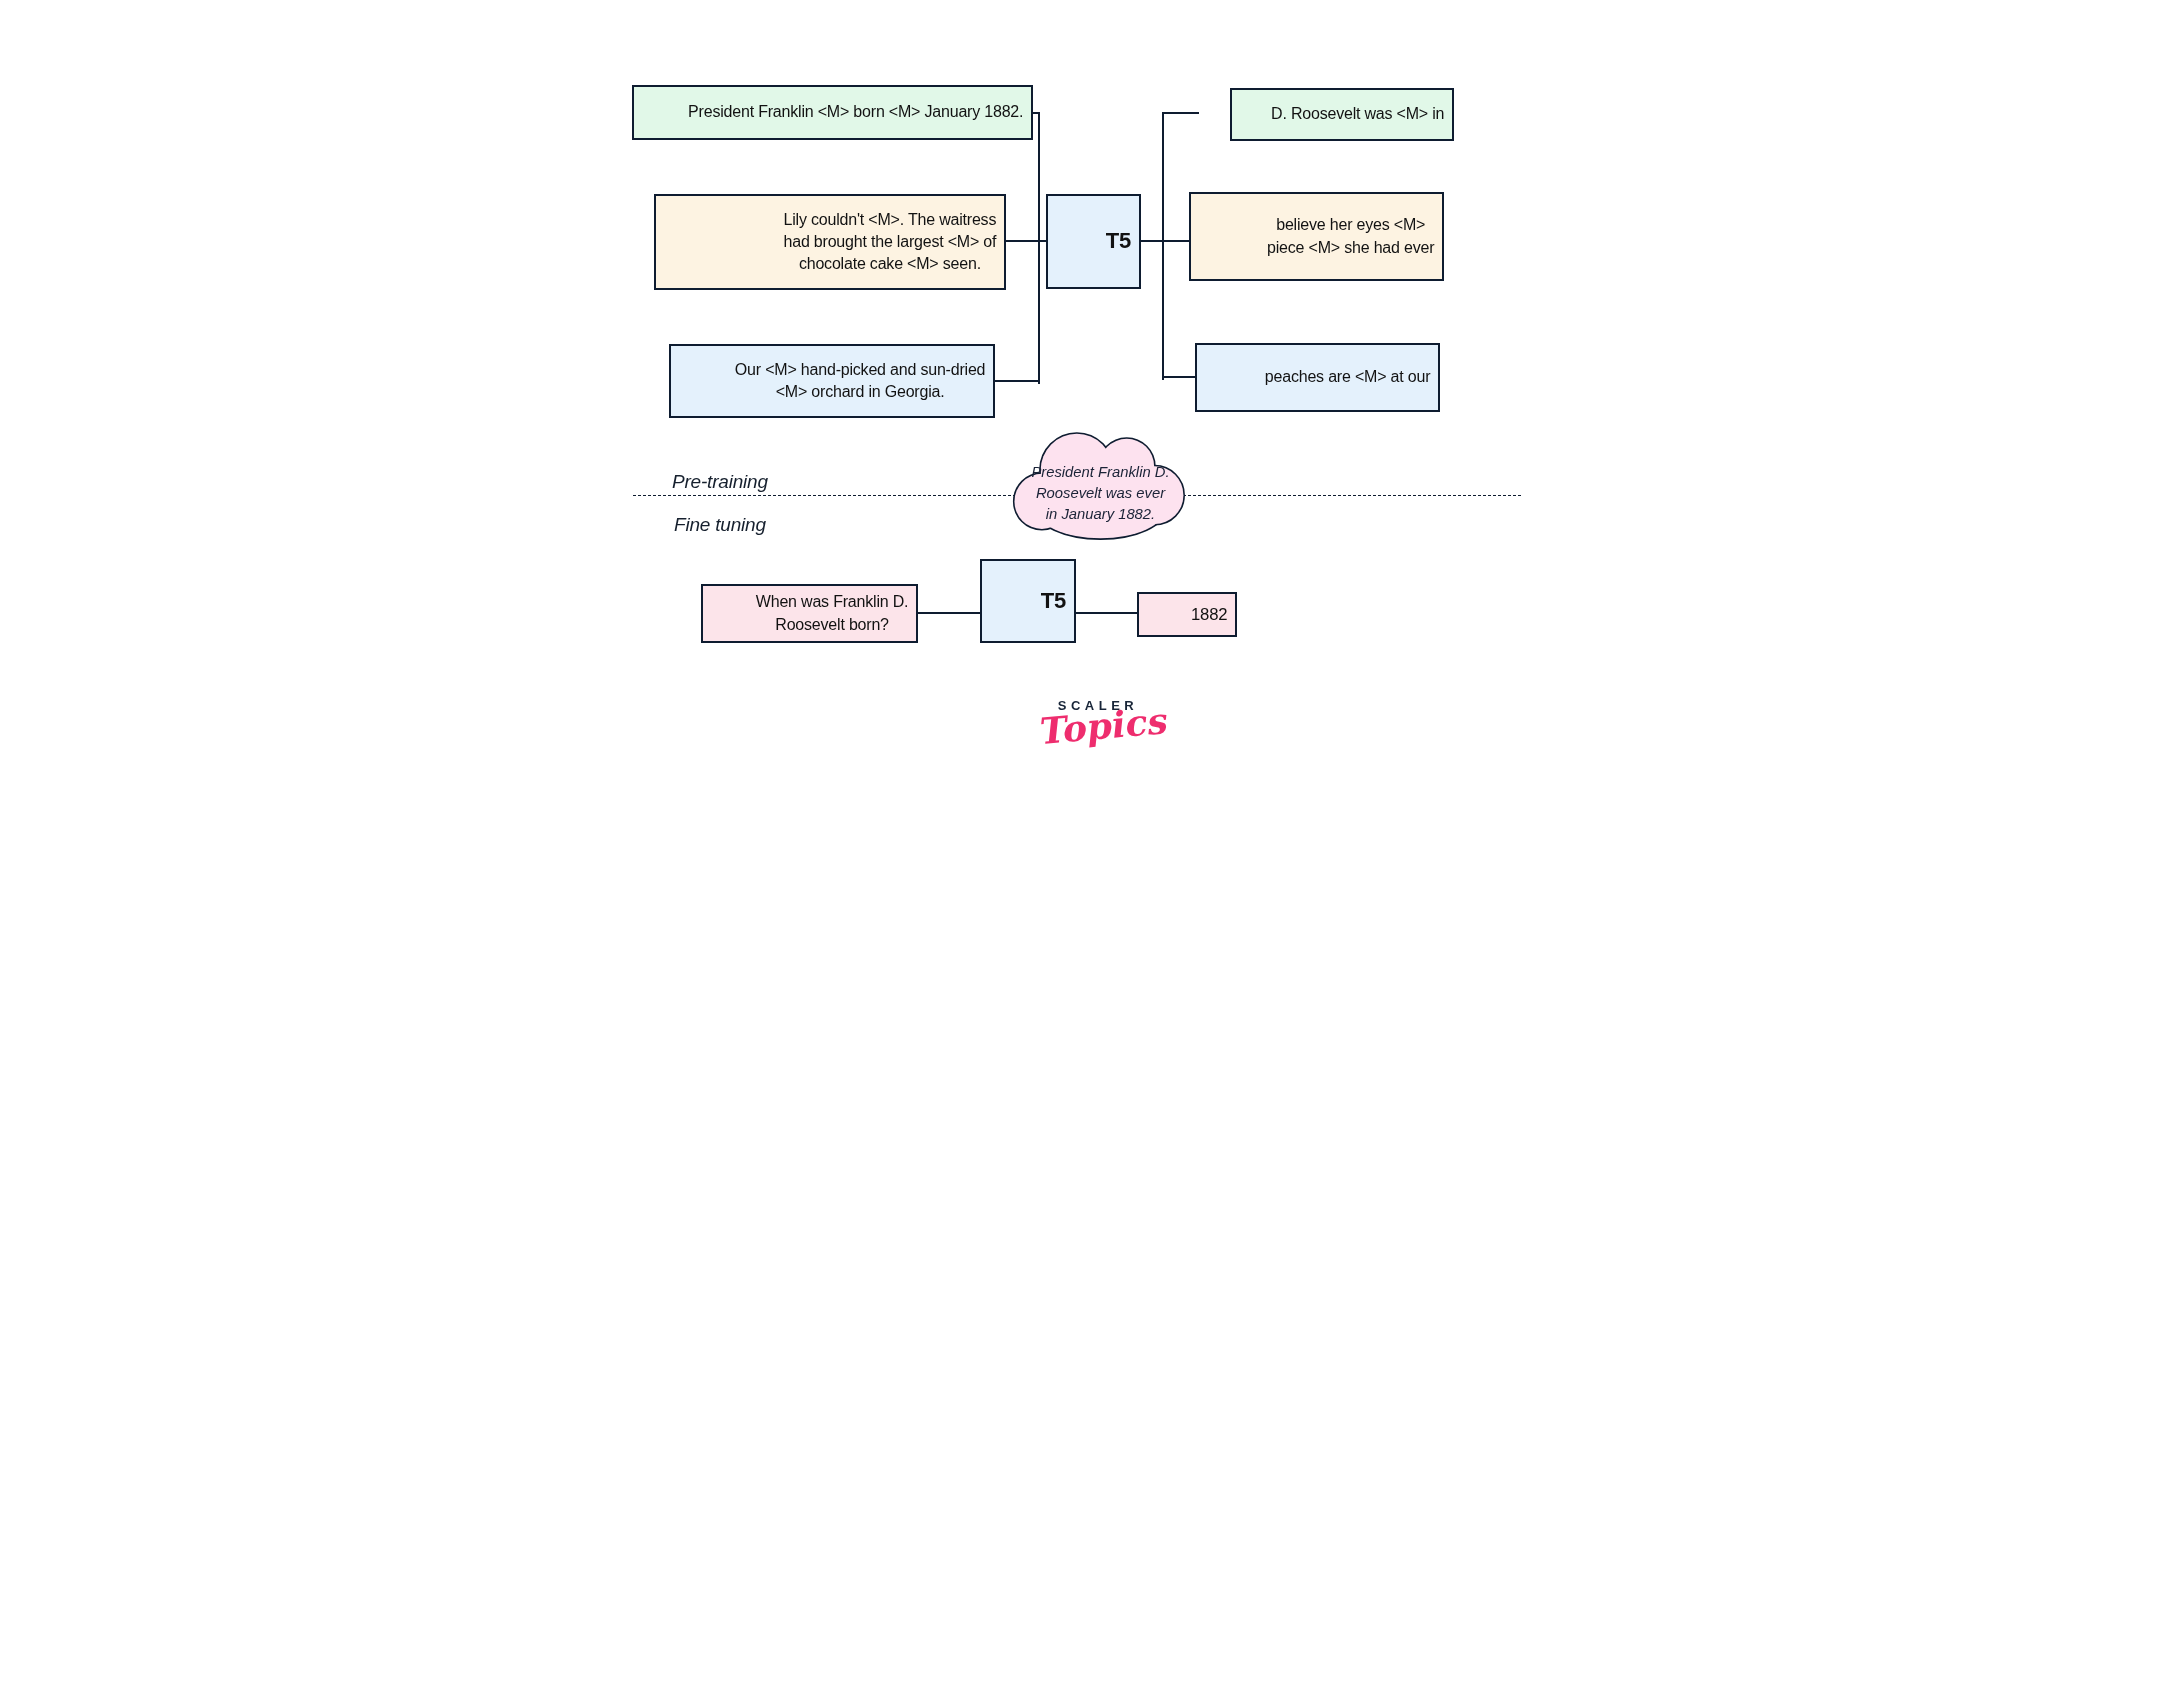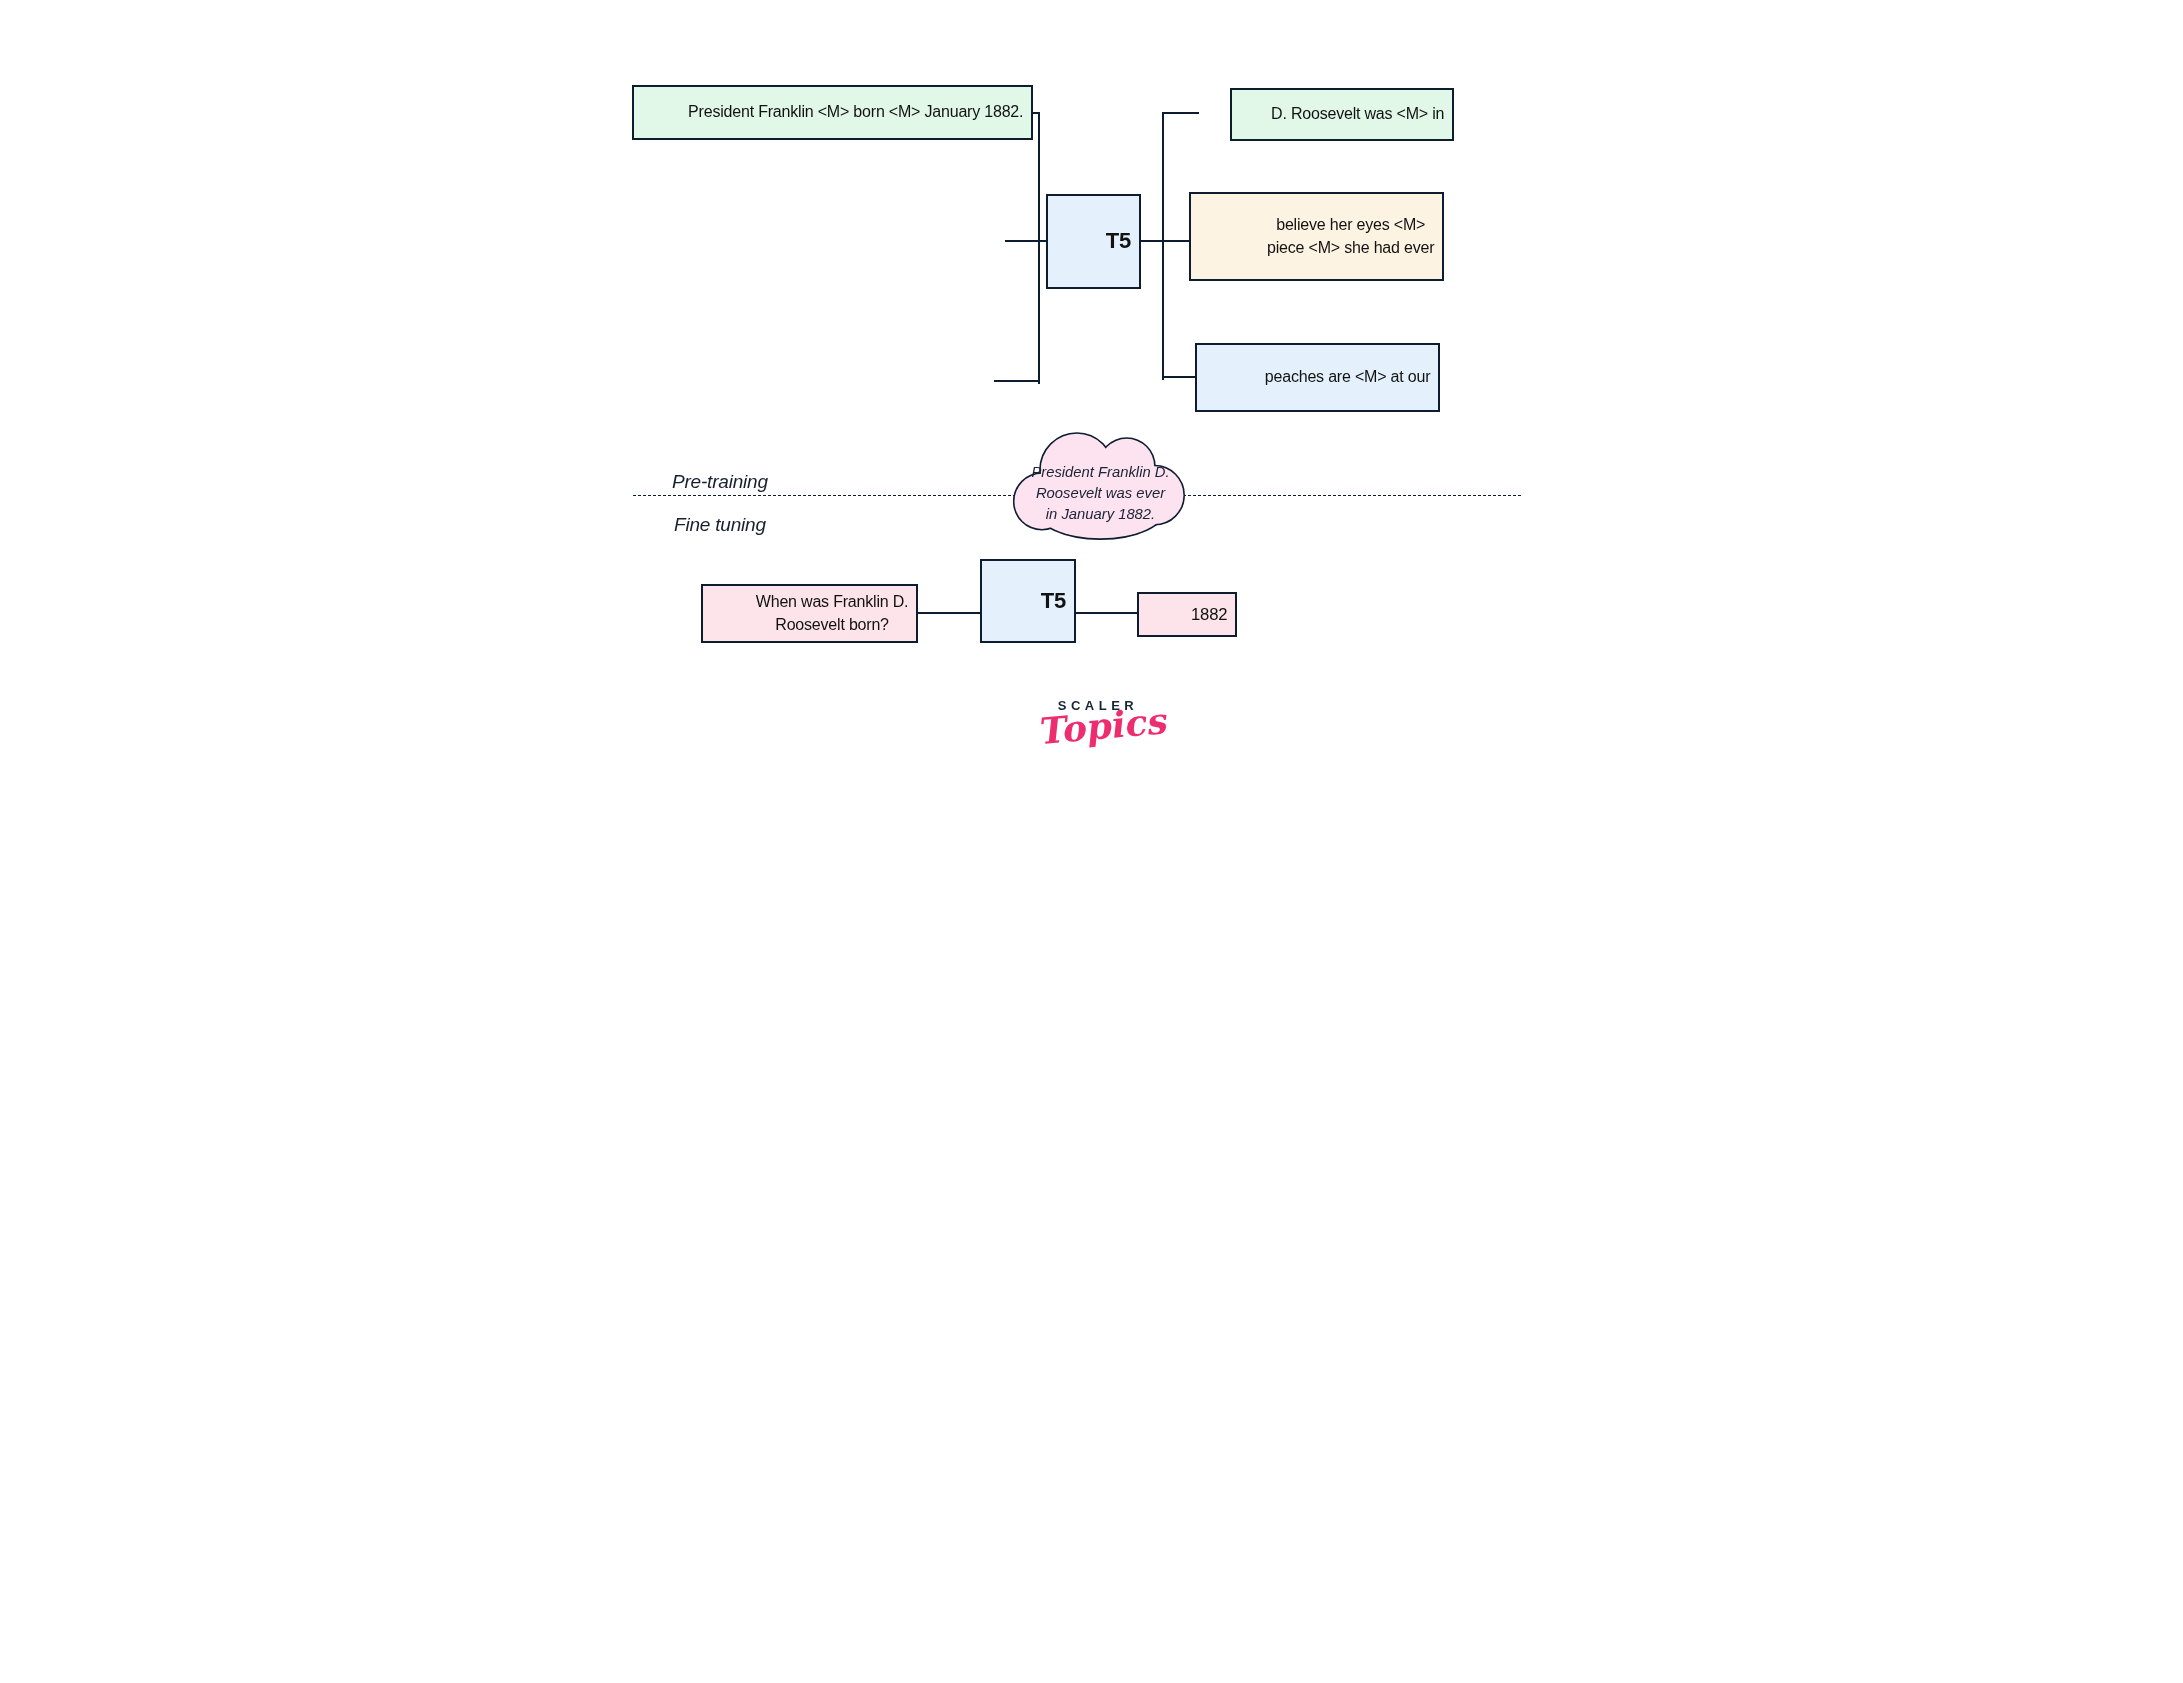--- a/index.html
+++ b/index.html
@@ -88,21 +88,34 @@
 </style>
 </head>
 <body>
 
 <div class="stage">
 
   <div class="box green" style="left:86px;top:85px;width:401px;height:55px;">
     <span>President Franklin &lt;M&gt; born &lt;M&gt; January 1882.</span>
   </div>
 
+  <div class="box cream" style="left:108px;top:194px;width:352px;height:96px;">
+    <div>
+      <span>Lily couldn't &lt;M&gt;. The waitress</span>
+      <span>had brought the largest &lt;M&gt; of</span>
+      <span>chocolate cake &lt;M&gt; seen.</span>
+    </div>
+  </div>
 
+  <div class="box blue" style="left:123px;top:344px;width:326px;height:74px;">
+    <div>
+      <span>Our &lt;M&gt; hand-picked and sun-dried</span>
+      <span>&lt;M&gt; orchard in Georgia.</span>
+    </div>
+  </div>
 
   <div class="box t5" style="left:500px;top:194px;width:95px;height:95px;">
     <span>T5</span>
   </div>
 
   <div class="box green" style="left:684px;top:88px;width:224px;height:53px;">
     <span>D. Roosevelt was &lt;M&gt; in</span>
   </div>
 
   <div class="box cream" style="left:643px;top:192px;width:255px;height:89px;">

